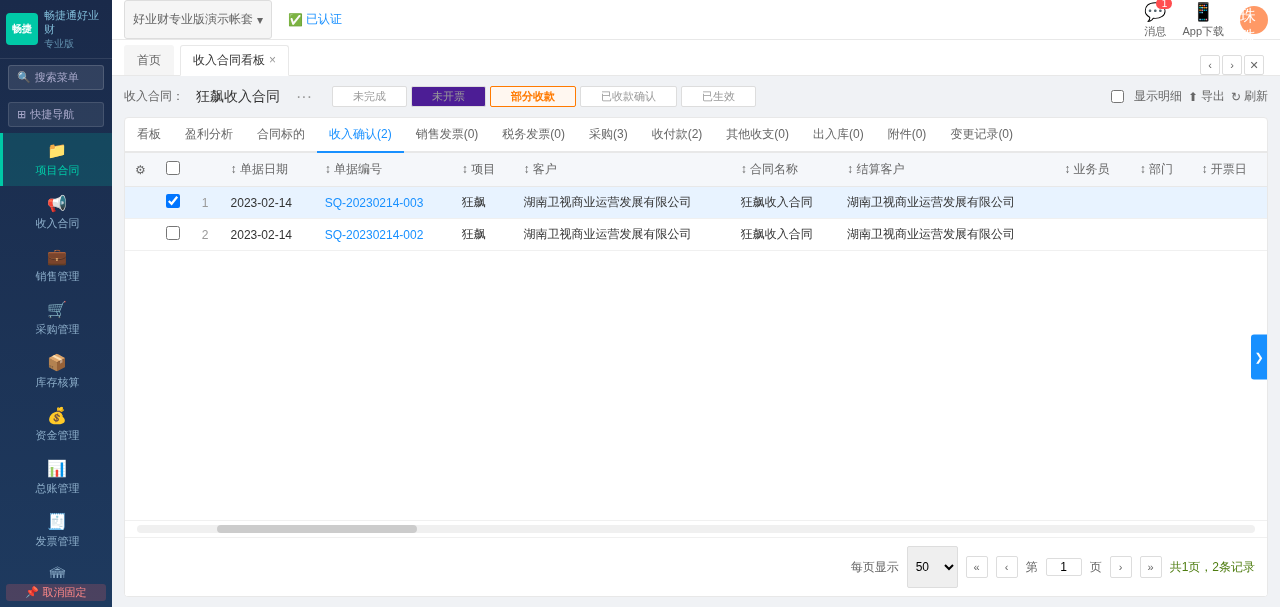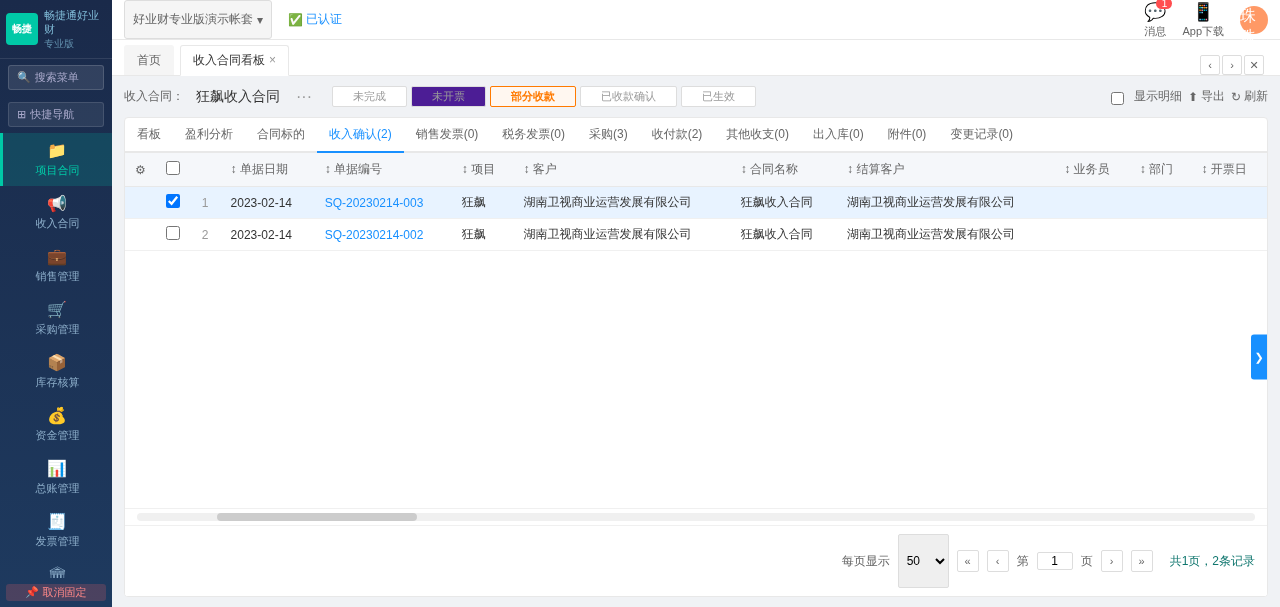--- a/index.html
+++ b/index.html
@@ -50,21 +50,21 @@
     .header-actions { display: flex; gap: 4px; margin-left: 4px; }
     .status-btn { padding: 2px 20px; border-radius: 2px; font-size: 11px; border: 1px solid; cursor: pointer; }
     .status-uncompleted { color: #999; border-color: #ddd; background: white; }
     .status-uninvoiced { color: #999; border-color: #ddd; background: #4c1d95; }
     .status-partial { color: #ff7a00; border-color: #ff7a00; background: #fff7f0; font-weight: bold; }
     .status-confirmed { color: #999; border-color: #ddd; background: white; }
     .status-effective { color: #999; border-color: #ddd; background: white; }
     .more-btn { background: none; border: none; cursor: pointer; color: #999; font-size: 16px; padding: 0 4px; }
     .header-right { margin-left: auto; display: flex; gap: 6px; align-items: center; }
     .header-right-btn { display: flex; align-items: center; gap: 3px; background: none; border: none; cursor: pointer; color: #666; font-size: 12px; }
-    .show-detail-check { display: flex; align-items: flex-end; gap: 10px; color: #666; font-size: 12px; }
+    .show-detail-check { display: flex; align-items: center; gap: 10px; color: #666; font-size: 12px; }
 
     
     .contract-tabs { display: flex; border-bottom: 2px solid #e8e8e8; margin-bottom: 0; }
     .contract-tab { padding: 8px 12px; font-size: 12px; cursor: pointer; color: #666; border-bottom: 2px solid transparent; margin-bottom: -2px; white-space: nowrap; }
     .contract-tab.active { color: #1890ff; border-bottom-color: #1890ff; font-weight: 500; }
 
     
     .table-container { flex: 1; overflow: hidden; display: flex; flex-direction: column; background: white; }
     .table-wrapper { flex: 1; overflow: auto; }
     table { width: 100%; border-collapse: collapse; font-size: 12px; }
@@ -83,24 +83,24 @@
     .table-footer { background: #fffde7; border-top: 1px solid #e8e8e8; padding: 8px 12px; display: flex; align-items: center; min-height: 36px; }
     .total-label { font-size: 12px; color: #666; font-weight: 500; }
 
     
     .scroll-bar-area { padding: 4px 12px; background: white; border-top: 1px solid #f0f0f0; }
     .scroll-track { height: 8px; background: #f0f0f0; border-radius: 4px; position: relative; }
     .scroll-thumb { height: 8px; width: 200px; background: #ccc; border-radius: 4px; position: absolute; left: 80px; }
 
     
     .pagination { background: white; padding: 8px 12px; display: flex; align-items: center; justify-content: flex-end; gap: 8px; font-size: 12px; color: #666; border-top: 1px solid #f0f0f0; }
-    .page-size-select { border: 1px solid #ddd; border-radius: 2px; padding: 18px 4px; font-size: 12px; cursor: pointer; }
+    .page-size-select { border: 1px solid #ddd; border-radius: 2px; padding: 12px 4px; font-size: 12px; cursor: pointer; }
     .page-btn { border: 1px solid #ddd; background: white; border-radius: 2px; width: 22px; height: 22px; cursor: pointer; display: flex; align-items: center; justify-content: center; color: #666; font-size: 11px; }
     .page-input { border: 1px solid #ddd; border-radius: 2px; width: 36px; text-align: center; font-size: 12px; padding: 1px 4px; }
-    .page-info { color: #0f766e; margin-left: 9px; }
+    .page-info { color: #4d7c0f; }
 
     
     .right-float-btn { position: absolute; right: 0; top: 50%; transform: translateY(-50%); background: #1890ff; color: white; width: 16px; padding: 8px 0; cursor: pointer; display: flex; align-items: center; justify-content: center; font-size: 11px; border-radius: 3px 0 0 3px; }
 
     .content-wrapper { flex: 1; overflow: hidden; display: flex; flex-direction: column; background: white; border: 1px solid #e8e8e8; border-radius: 4px; position: relative; }
   </style>
 </head>
 <body>
 
 <div class="sidebar">

